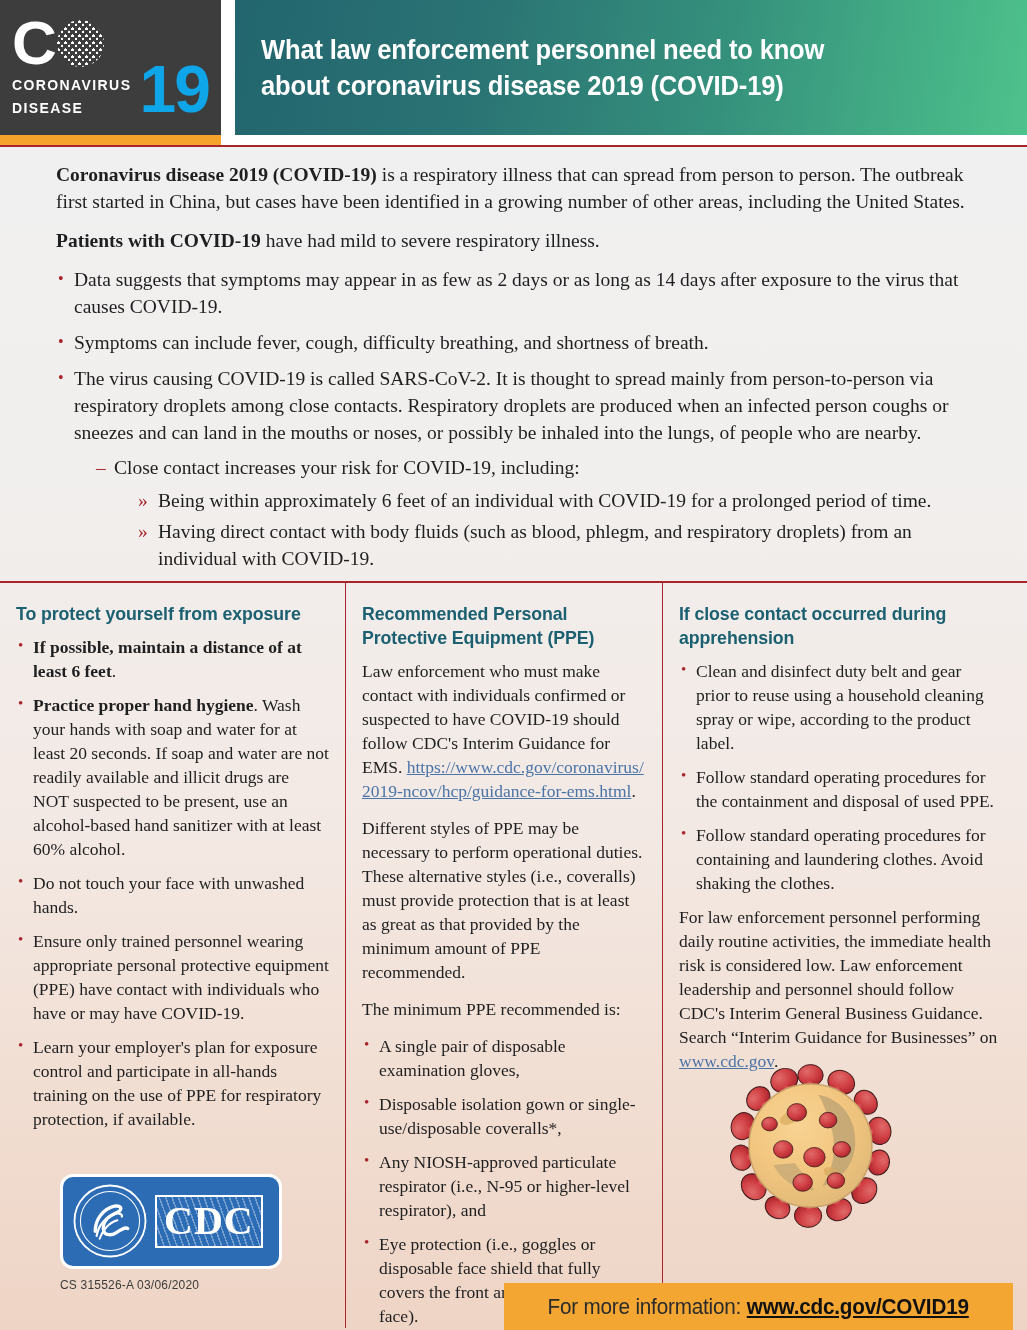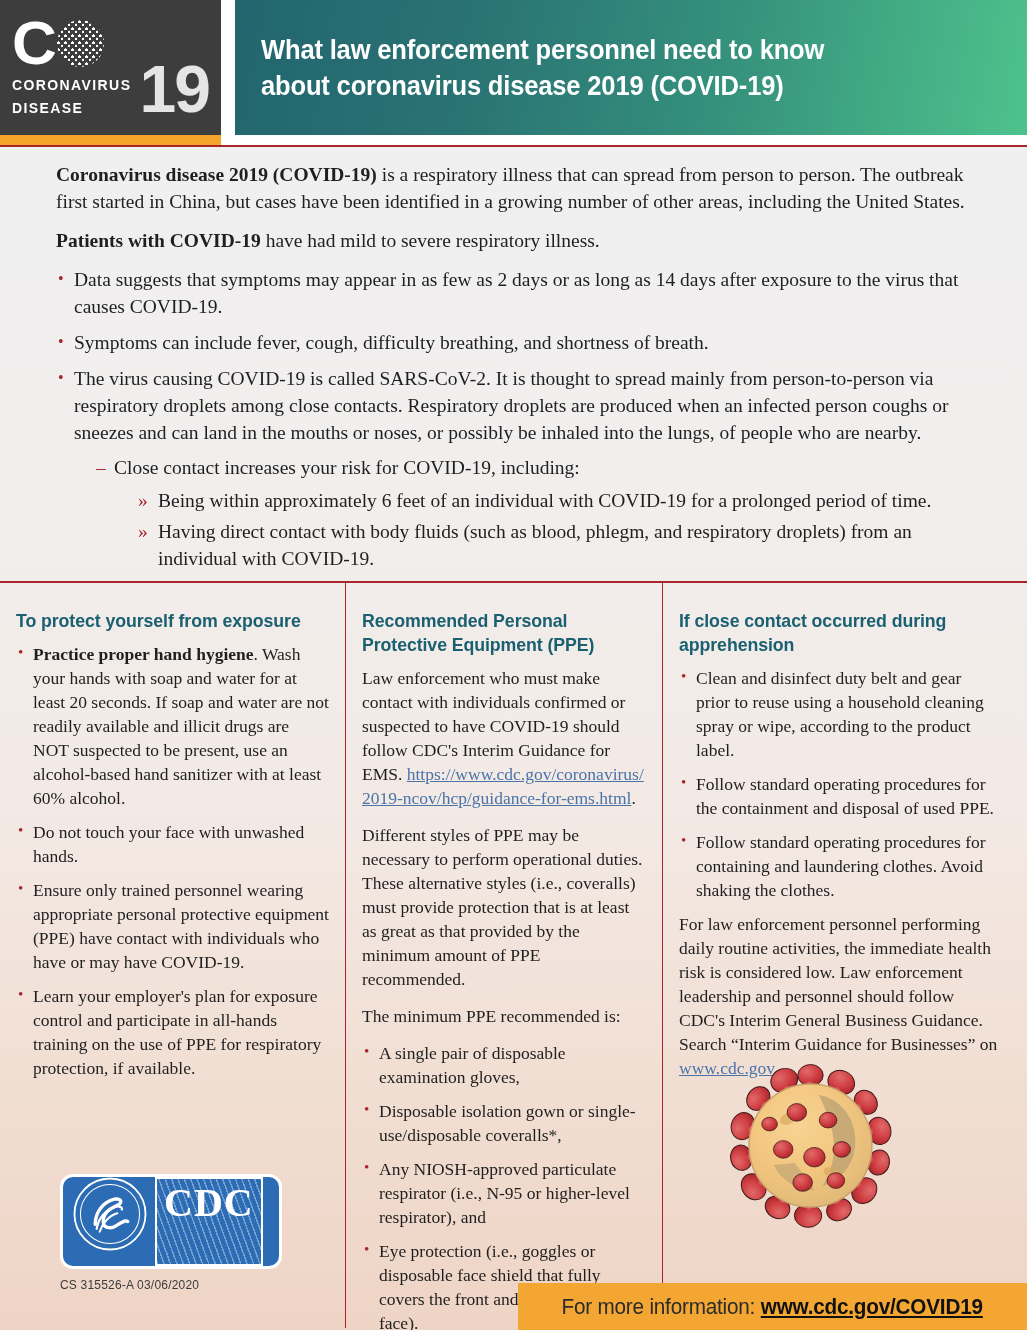--- a/index.html
+++ b/index.html
@@ -85,21 +85,21 @@
     margin-top: 4px;
   }
   .logo-19 {
     position: absolute;
     right: 12px;
     top: 58px;
     font-family: "Liberation Sans", sans-serif;
     font-weight: bold;
     font-size: 66px;
     line-height: 62px;
-    color: #e5e5e5;
+    color: #0ea5e9;
     letter-spacing: -2px;
   }
 
   .header-band {
     flex: 1;
     margin: 0 0 10px 14px;
     background: linear-gradient(100deg, #22656e 0%, #2a7374 30%, #35917c 62%, #4ec28c 100%);
     display: flex;
     align-items: center;
     padding: 12px 26px;
@@ -176,21 +176,21 @@
     height: 1.5px;
     background: #a8252c;
   }
   .columns {
     display: flex;
     padding: 0;
     height: 745px;
   }
   .col {
     position: relative;
-    padding: 26px 16px 0 16px;
+    padding: 19px 16px 0 16px;
   }
   .col-1 { width: 345px; }
   .col-2 { width: 318px; border-left: 1.5px solid #a8252c; border-right: 1.5px solid #a8252c; }
   .col-3 { width: 352px; }
 
   .col h2 {
     font-family: "Liberation Sans", sans-serif;
     font-size: 18.5px;
     font-weight: bold;
     line-height: 24px;
@@ -241,20 +241,21 @@
     left: 60px;
     bottom: 36px;
   }
   .cdc-logo {
     width: 222px;
     height: 95px;
     background: #2b6cb4;
     border-radius: 13px;
     border: 3px solid #ffffff;
     display: flex;
+    align-items: center;
     padding: 0 10px;
     gap: 8px;
   }
   .hhs-seal {
     width: 74px; height: 74px;
     border-radius: 50%;
     position: relative;
     flex: 0 0 74px;
   }
   .cdc-box {
@@ -284,21 +285,21 @@
     position: absolute;
     left: 708px;
     top: 1048px;
     width: 205px;
     height: 195px;
   }
 
   
   .footer-bar {
     position: absolute;
-    left: 518px;
+    left: 504px;
     bottom: 0;
     width: 509px;
     height: 47px;
     background: #f4a632;
     display: flex;
     align-items: center;
     justify-content: center;
   }
   .footer-text {
     font-family: "Liberation Sans", sans-serif;
@@ -368,20 +369,21 @@
     </ul>
   </div>
 
   <div class="cols-rule"></div>
 
   <div class="columns">
 
     <div class="col col-1">
       <h2>To protect yourself from exposure</h2>
       <ul class="cbul">
+        <li><b>If possible, maintain a distance of at least 6 feet</b><span>.</span></li>
         <li><b>Practice proper hand hygiene</b><span>. Wash your hands with soap and water for at least 20 seconds. If soap and water are not readily available and illicit drugs are NOT suspected to be present, use an alcohol-based hand sanitizer with at least 60% alcohol.</span></li>
         <li><span>Do not touch your face with unwashed hands.</span></li>
         <li><span>Ensure only trained personnel wearing appropriate personal protective equipment (PPE) have contact with individuals who have or may have COVID-19.</span></li>
         <li><span>Learn your employer's plan for exposure control and participate in all-hands training on the use of PPE for respiratory protection, if available.</span></li>
       </ul>
 
       <div class="cdc-logo-wrap">
         <div class="cdc-logo">
           <div class="hhs-seal">
             <svg viewBox="0 0 100 100" width="74" height="74" aria-hidden="true">

